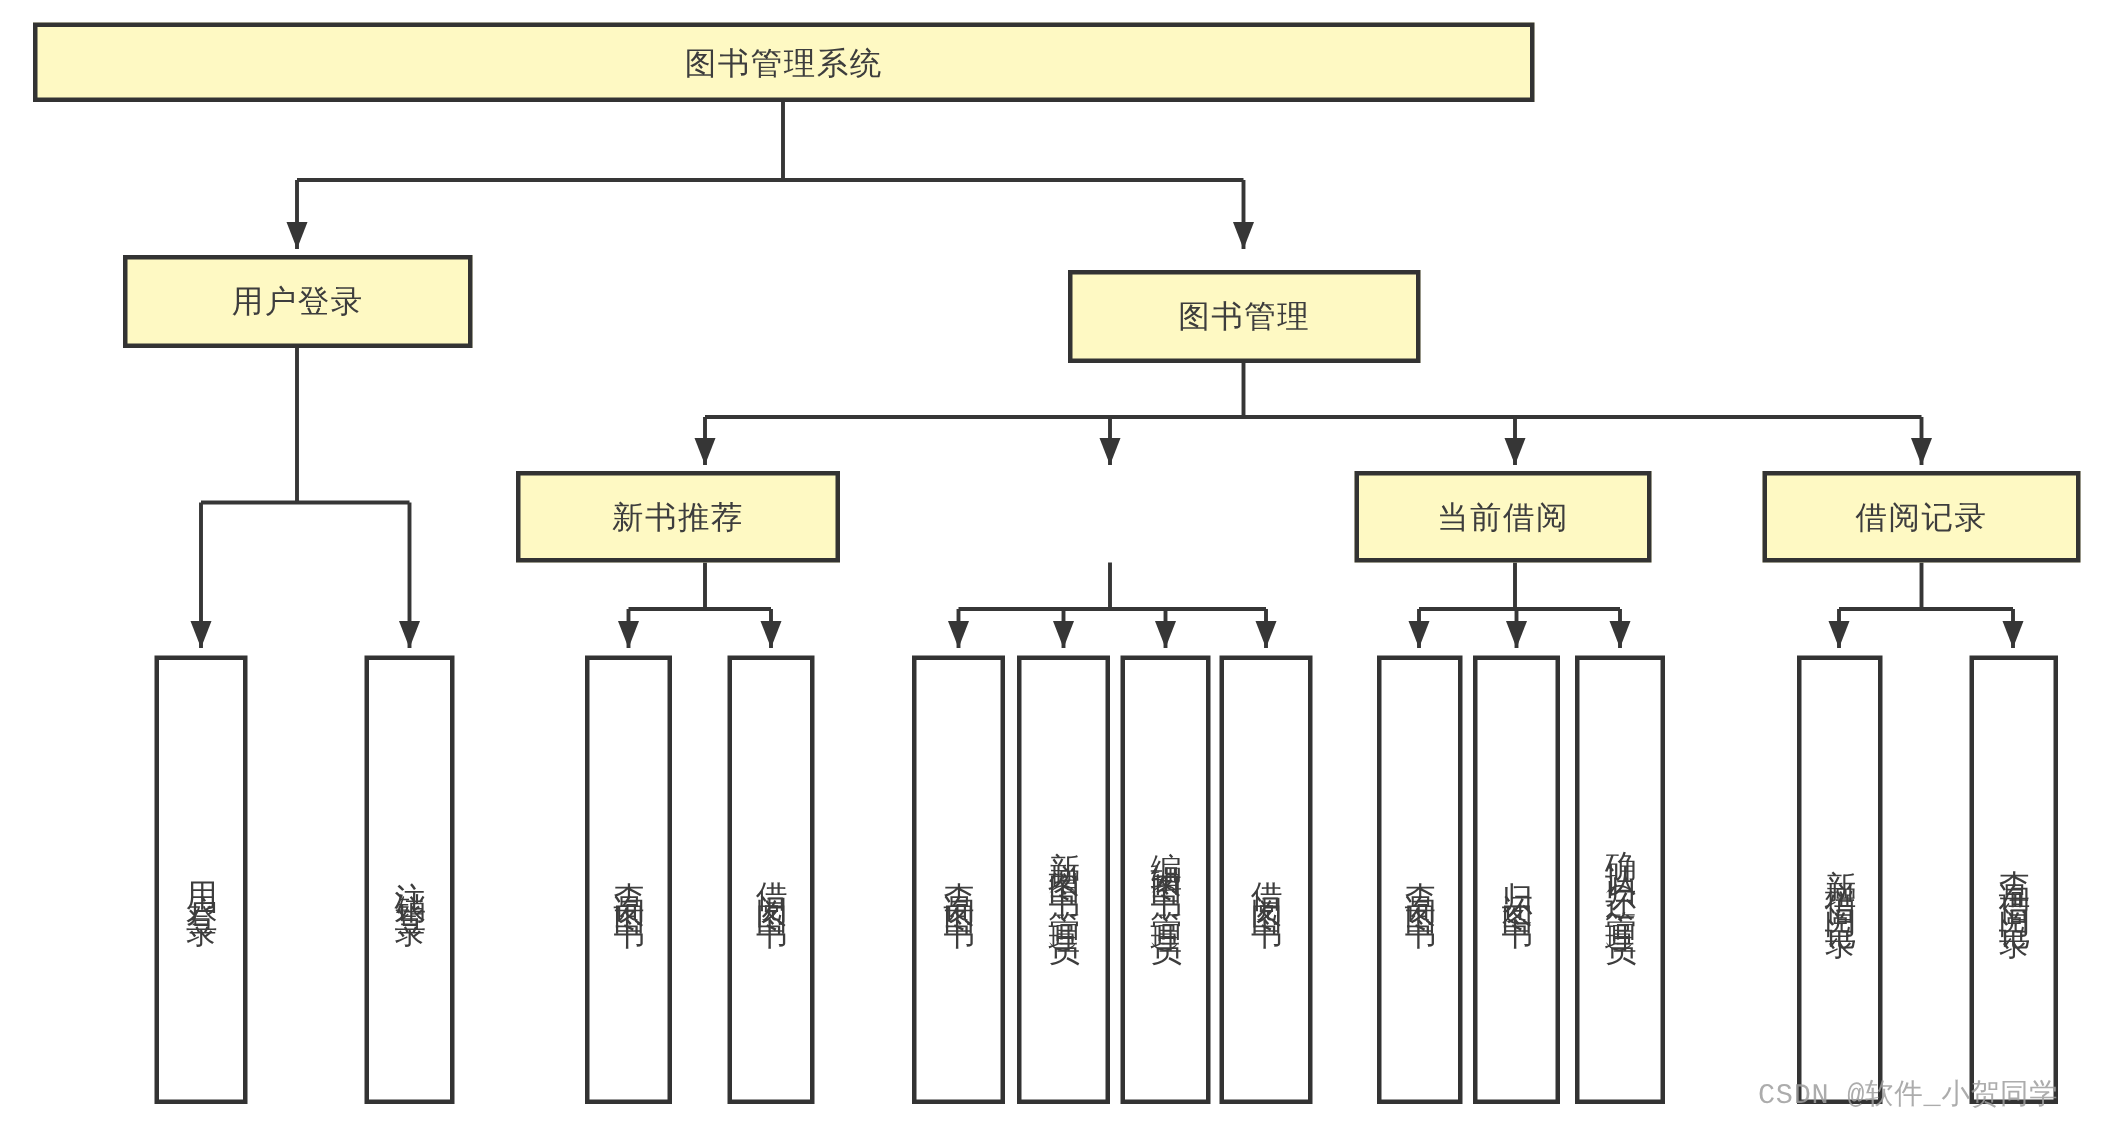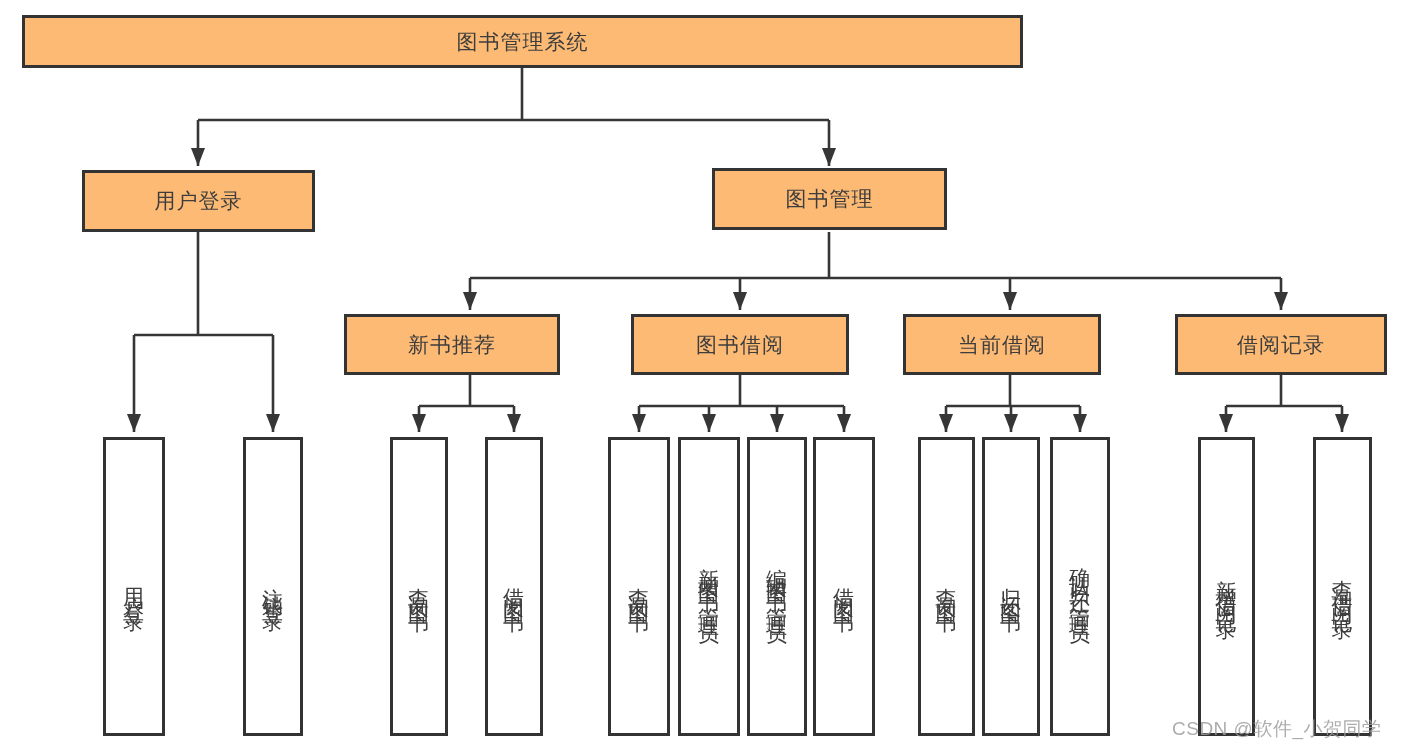--- a/index.html
+++ b/index.html
@@ -18,21 +18,21 @@
   #connector-layer {
     position: absolute;
     left: 0;
     top: 0;
     z-index: 1;
   }
   .hbox {
     position: absolute;
     box-sizing: border-box;
     border: 3px solid #333333;
-    background: #fdba74;
+    background: #fef9c3;
     display: flex;
     align-items: center;
     justify-content: center;
     font-size: 21px;
     letter-spacing: 1px;
     color: #3d3d3d;
     z-index: 2;
   }
   .vbox {
     position: absolute;
@@ -58,20 +58,21 @@
   #watermark {
     position: absolute;
     left: 1172px;
     top: 716px;
     width: 233px;
     font-size: 19px;
     color: rgba(158, 158, 158, 0.85);
     letter-spacing: 0.5px;
     white-space: nowrap;
     z-index: 5;
+    font-family: Liberation Mono, monospace;
   }
 </style>
 </head>
 <body>
 
 <div id="canvas">
 
   <svg id="connector-layer" width="1405" height="747" viewBox="0 0 1405 747" xmlns="http://www.w3.org/2000/svg">
     <defs>
       <marker id="arr" markerUnits="userSpaceOnUse" markerWidth="22" markerHeight="24" refX="18" refY="7" orient="auto">
@@ -111,24 +112,23 @@
 
       <path d="M1281,375 V406 M1226,406 H1342"></path>
       <path d="M1226,406 V432" marker-end="url(#arr)"></path>
       <path d="M1342,406 V432" marker-end="url(#arr)"></path>
     </g>
   </svg>
 
   <div class="hbox" style="left:22px; top:15px; width:1001px; height:53px;">图书管理系统</div>
 
   <div class="hbox" style="left:82px; top:170px; width:233px; height:62px;">用户登录</div>
-  <div class="hbox" style="left:712px; top:168px; width:235px; height:62px;">图书管理</div>
+  <div class="hbox" style="left:712px; top:180px; width:235px; height:62px;">图书管理</div>
 
   <div class="hbox" style="left:344px; top:314px; width:216px; height:61px;">新书推荐</div>
-  <div class="hbox" style="left:631px; top:314px; width:218px; height:61px;">图书借阅</div>
   <div class="hbox" style="left:903px; top:314px; width:198px; height:61px;">当前借阅</div>
   <div class="hbox" style="left:1175px; top:314px; width:212px; height:61px;">借阅记录</div>
 
   <div class="vbox" style="left:103px; width:62px;">
     <span>用户登录</span>
   </div>
   <div class="vbox" style="left:243px; width:60px;">
     <span>注销登录</span>
   </div>
 

